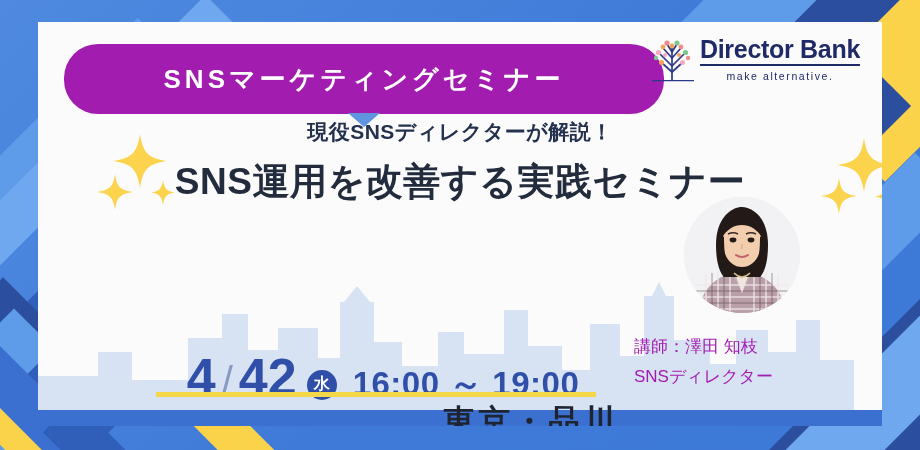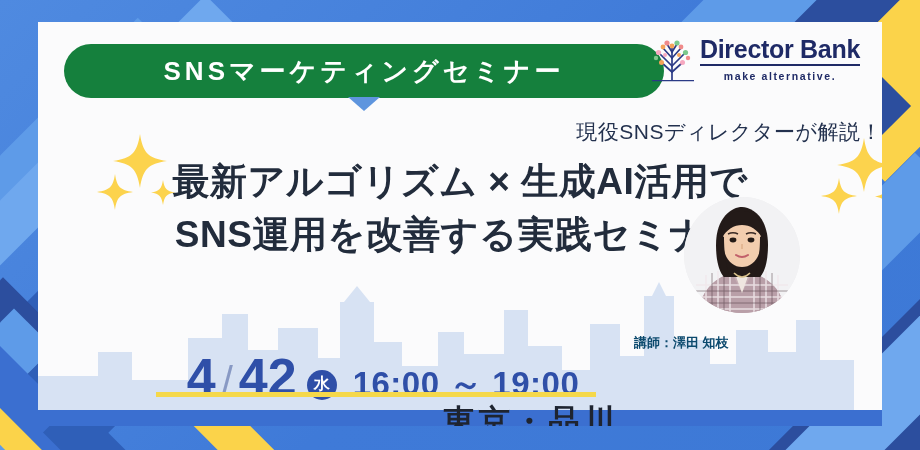--- a/index.html
+++ b/index.html
@@ -134,23 +134,23 @@
   
   .banner-wrap {
     position: absolute;
     left: 26px;
     top: 22px;
     width: 600px;
     z-index: 6;
   }
   .banner {
     position: relative;
-    background: #15803d;
+    background: #a21caf;
     border-radius: 34px;
-    height: 54px;
+    height: 70px;
     display: flex;
     align-items: center;
     justify-content: center;
   }
   .banner-text {
     color: #ffffff;
     font-size: 26px;
     font-weight: 700;
     letter-spacing: 4px;
     white-space: nowrap;
@@ -185,38 +185,37 @@
     line-height: 1.05;
     border-bottom: 2px solid #1F2A66;
     padding-bottom: 2px;
   }
   .logo-tag {
     font-size: 10.5px;
     color: #1F2A66;
     letter-spacing: 1.6px;
     text-align: center;
     margin-top: 4px;
-    font-weight: 700;
+    font-weight: 400;
   }
 
   
   .headline-block {
     position: absolute;
     left: 0; right: 0;
     top: 96px;
     z-index: 5;
     text-align: center;
   }
   .subtitle {
     font-size: 21px;
-    font-weight: 400;
+    font-weight: 700;
     color: #23314E;
     letter-spacing: 0.5px;
     margin-bottom: 10px;
-    text-align: right;
   }
   .h-line {
     font-size: 37px;
     font-weight: 800;
     color: #222C3C;
     letter-spacing: 0.5px;
     line-height: 1.42;
     white-space: nowrap;
   }
 
@@ -303,24 +302,24 @@
     z-index: 6;
   }
 
   
   .speaker-info {
     position: absolute;
     right: 48px;
     top: 310px;
     width: 200px;
     z-index: 6;
-    color: #0c4a6e;
-    font-size: 13px;
+    color: #a21caf;
+    font-size: 17px;
     line-height: 1.75;
-    font-weight: 700;
+    font-weight: 400;
     text-align: left;
   }
 </style>
 </head>
 <body>
 
 <div class="poster">
 
   <div class="bg-base"></div>
 
@@ -433,21 +432,20 @@
     </svg>
 
     <svg class="spark sp-r" width="92" height="84" viewBox="0 0 92 84">
       <path d="M44 4 C47 23 52 28 71 31 C52 34 47 39 44 58 C41 39 36 34 17 31 C36 28 41 23 44 4 Z" fill="#FCD34D"></path>
       <path d="M19 44 C21 57 24 60 37 62 C24 64 21 67 19 80 C17 67 14 64 1 62 C14 60 17 57 19 44 Z" fill="#FCD34D"></path>
       <path d="M67 50 C68.5 59 70.5 61 79 62.5 C70.5 64 68.5 66 67 75 C65.5 66 63.5 64 55 62.5 C63.5 61 65.5 59 67 50 Z" fill="#FCD34D"></path>
     </svg>
 
     <div class="headline-block">
       <div class="subtitle">現役SNSディレクターが解説！</div>
-      <div class="h-line">最新アルゴリズム × 生成AI活用で</div>
       <div class="h-line">SNS運用を改善する実践セミナー</div>
     </div>
 
     <div class="photo">
       <svg width="116" height="116" viewBox="0 0 116 116">
         <rect width="116" height="116" fill="#F2F2F4"></rect>
 
         <path d="M14 116 C18 90 34 80 48 76 L68 76 C82 80 98 90 102 116 Z" fill="#C6AEB4"></path>
         <path d="M14 116 C18 90 34 80 48 76 L58 96 L68 76 C82 80 98 90 102 116 Z" fill="#B99FA8"></path>
 
@@ -503,16 +501,17 @@
       <span class="d-day">42</span>
       <span class="d-dow">水</span>
       <span class="d-time">16:00 ～ 19:00</span>
     </div>
     <div class="date-underline"></div>
 
     <div class="location">東京・品川</div>
 
     <div class="speaker-info">
       <div>講師：澤田 知枝</div>
+      <div>SNSディレクター</div>
     </div>
 
   </div>
 </div>
 
 </body></html>

